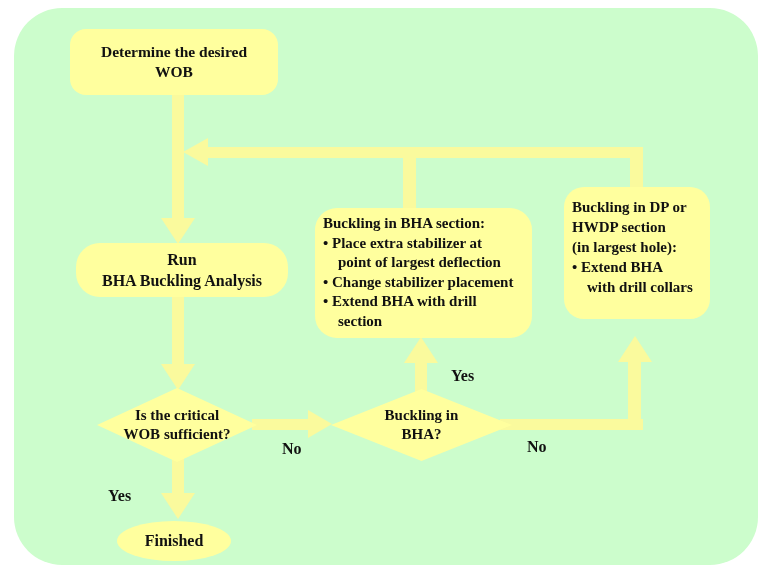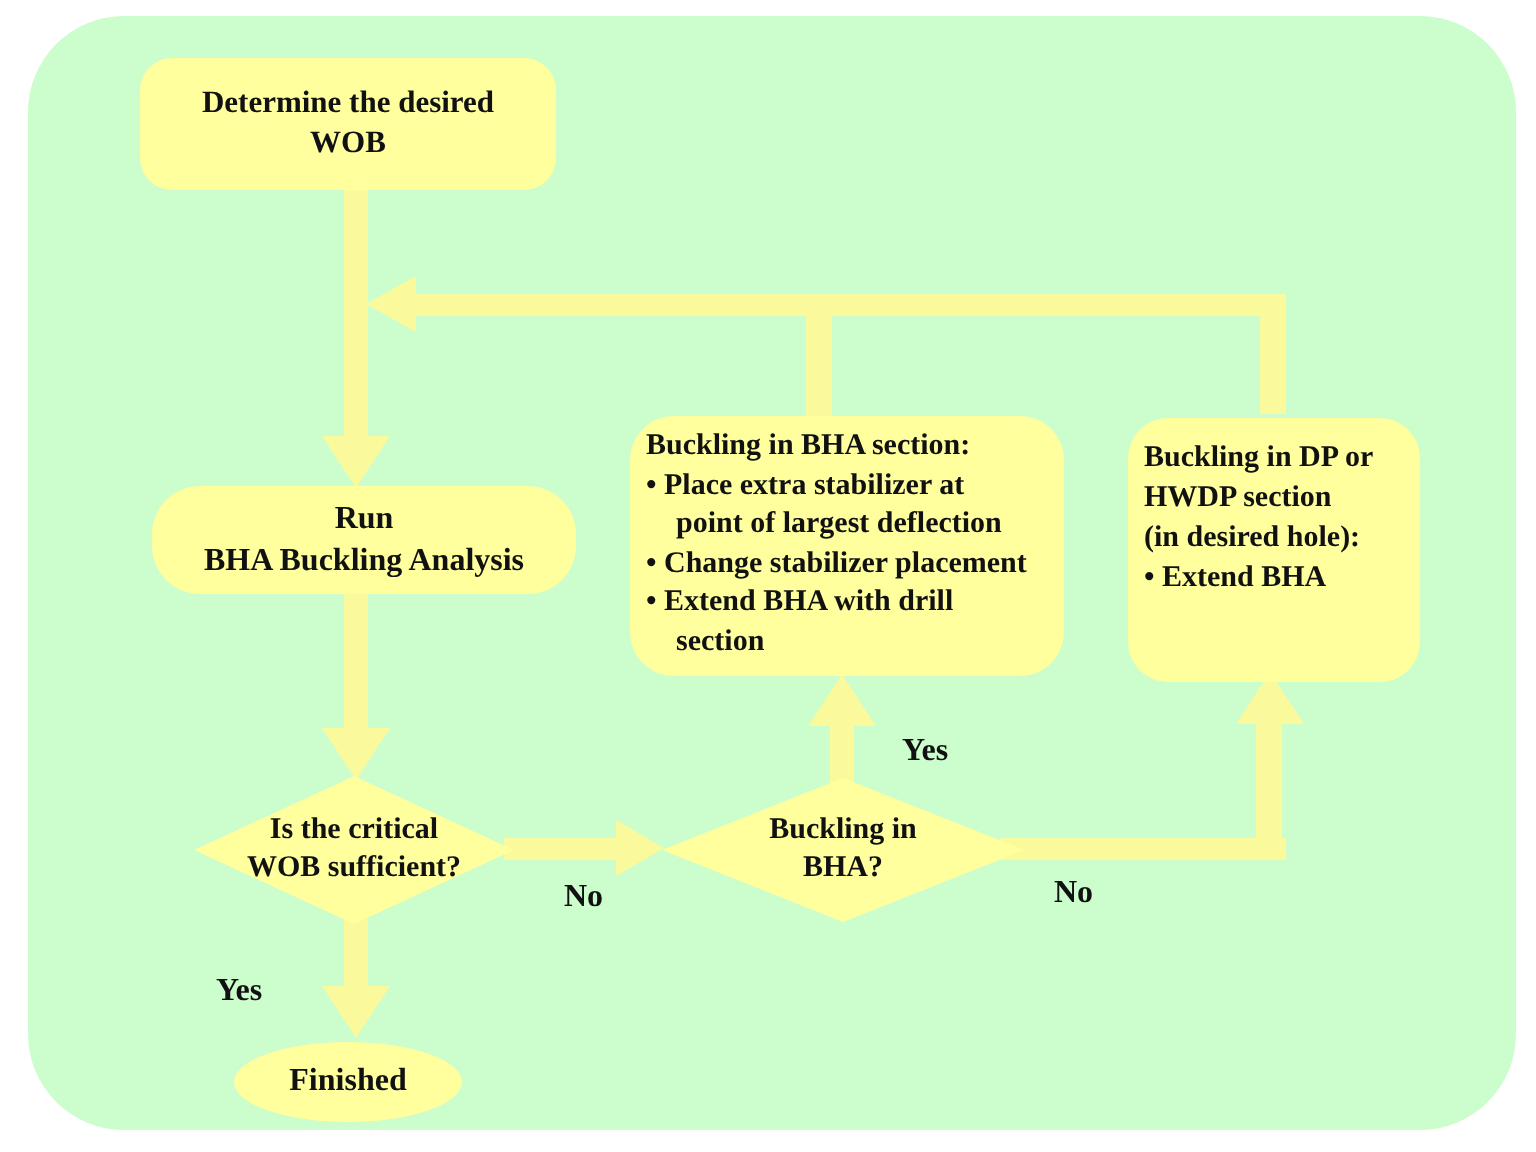--- a/index.html
+++ b/index.html
@@ -27,21 +27,21 @@
   .rbox{border-radius:16px;}
   .bigbox{border-radius:20px;justify-content:flex-start;align-items:flex-start;text-align:left;}
   .diamond{background:#ffff9e;clip-path:polygon(50% 0,100% 50%,50% 100%,0 50%);}
   .oval{border-radius:50%;}
   .line{white-space:nowrap;}
   .cont{padding-left:15px;}
   .edge-label{position:absolute;font-size:16px;white-space:nowrap;}
   #node-determine{left:70px;top:29px;width:208px;height:66px;font-size:15.5px;line-height:20px;}
   #node-run{left:76px;top:243px;width:212px;height:54px;font-size:16px;line-height:21px;border-radius:24px;}
   #node-bha-fix{left:315px;top:208px;width:217px;height:130px;padding:6px 8px;box-sizing:border-box;font-size:15px;line-height:19.5px;border-radius:22px;}
-  #node-dp-fix{left:564px;top:209px;width:146px;height:132px;padding:10px 8px;box-sizing:border-box;font-size:15px;line-height:20px;}
+  #node-dp-fix{left:564px;top:187px;width:146px;height:132px;padding:10px 8px;box-sizing:border-box;font-size:15px;line-height:20px;}
   #node-wob-check{left:97px;top:388px;width:160px;height:74px;font-size:15px;line-height:19px;}
   #node-bha-check{left:331px;top:389px;width:181px;height:72px;font-size:15px;line-height:19px;}
   #node-finished{left:117px;top:521px;width:114px;height:40px;font-size:16px;}
 </style>
 </head>
 <body>
 
 <div id="canvas">
   <div class="panel"></div>
 
@@ -84,22 +84,23 @@
     <div class="line">• Place extra stabilizer at</div>
     <div class="line cont">point of largest deflection</div>
     <div class="line">• Change stabilizer placement</div>
     <div class="line">• Extend BHA with drill</div>
     <div class="line cont">section</div>
   </div>
 
   <div class="node bigbox" id="node-dp-fix">
     <div class="line">Buckling in DP or</div>
     <div class="line">HWDP section</div>
-    <div class="line">(in desired hole):</div>
+    <div class="line">(in largest hole):</div>
     <div class="line">• Extend BHA</div>
+    <div class="line cont">with drill collars</div>
   </div>
 
   <div class="node diamond" id="node-wob-check">
     <div class="line">Is the critical</div>
     <div class="line">WOB sufficient?</div>
   </div>
 
   <div class="node diamond" id="node-bha-check">
     <div class="line">Buckling in</div>
     <div class="line">BHA?</div>

